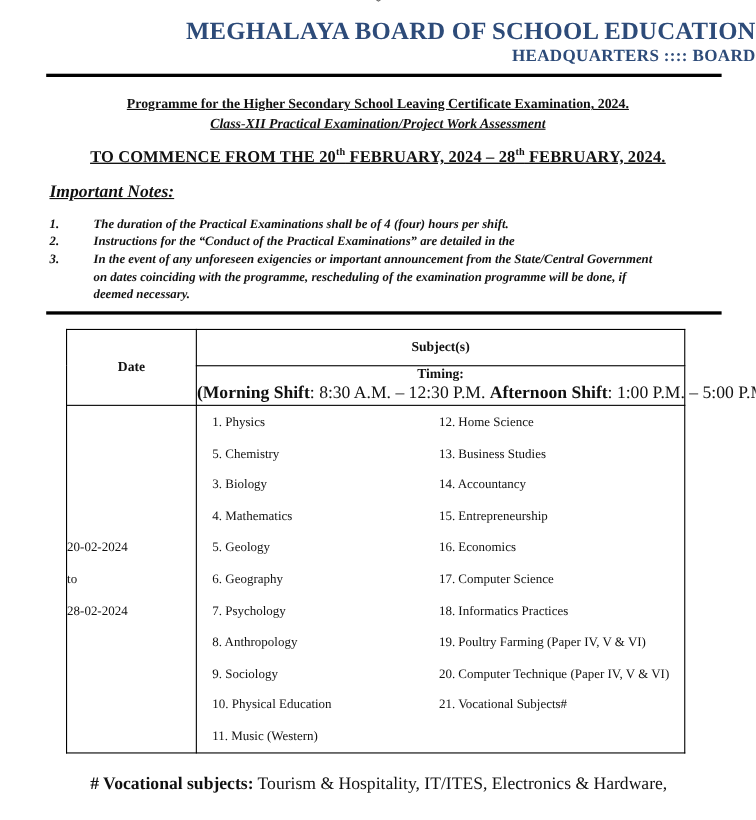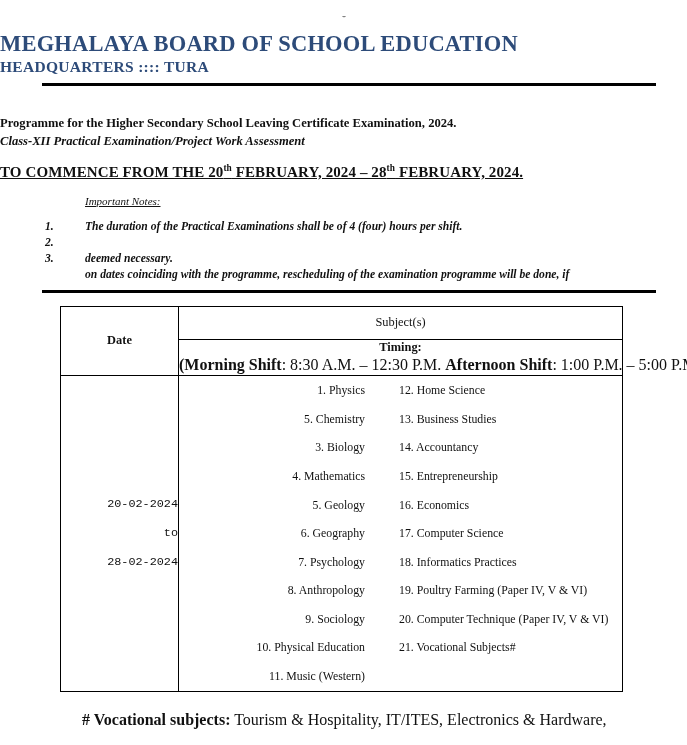--- a/index.html
+++ b/index.html
@@ -12,22 +12,22 @@
     height: 745px;
     background: #ffffff;
     font-family: "Liberation Serif", "DejaVu Serif", serif;
     color: #111111;
     overflow: hidden;
     position: relative;
   }
 
   
   .letterhead {
-    text-align: left;
-    padding-top: 16px;
+    text-align: right;
+    padding-top: 0;
   }
   .emblem-wrap {
     height: 14px;
     display: flex;
     align-items: flex-start;
     justify-content: center;
     overflow: hidden;
   }
   .emblem {
     width: 86px;
@@ -55,21 +55,23 @@
   }
 
   .rule-thick {
     height: 0;
     border-top: 3px solid #000000;
     margin: 7px 31px 0 42px;
   }
 
   
   .title-block {
-    margin-top: 28px;
+    text-align: center;
+    margin-top: 15px;
+    text-decoration: underline;
   }
   .title-line1 {
     font-size: 12.6px;
     font-weight: bold;
     line-height: 1.45;
   }
   .title-line2 {
     font-size: 12.6px;
     font-weight: bold;
     font-style: italic;
@@ -92,25 +94,24 @@
     vertical-align: super;
     line-height: 0;
   }
 
   
   .notes {
     margin: 14px 0 0 0;
     padding: 0 24px 0 45px;
   }
   .notes-head {
-    font-size: 11px;
-    font-weight: normal;
+    font-size: 16px;
+    font-weight: bold;
     font-style: italic;
     text-decoration: underline;
-    margin-left: 40px;
   }
   .notes-list {
     margin-top: 12px;
   }
   .note-row {
     display: flex;
     font-size: 11.6px;
     font-style: italic;
     font-weight: bold;
     line-height: 1.38;
@@ -150,60 +151,59 @@
   .col-subj { width: 444px; }
 
   .th-date {
     text-align: center;
     font-size: 12.4px;
     font-weight: bold;
   }
   .th-subjects {
     text-align: center;
     font-size: 12.4px;
-    font-weight: normal;
+    font-weight: bold;
     height: 32px;
   }
   .th-timing {
     text-align: center;
     height: 34px;
     padding: 2px 4px;
   }
   .timing-label {
     font-size: 12.4px;
     font-weight: bold;
     line-height: 1.25;
   }
   .timing-detail {
     font-size: 16px;
     line-height: 1.25;
     white-space: nowrap;
   }
   .timing-detail b { font-weight: bold; }
 
   .cell-date {
-    text-align: right;
+    text-align: left;
     font-size: 11.8px;
     line-height: 2.45;
     vertical-align: middle;
-    font-family: Liberation Mono, monospace;
   }
   .cell-date .dline { display: block; }
 
   .cell-subjects {
     padding: 9px 0 9px 0;
   }
   .subj-cols {
     display: flex;
   }
   .subj-col {
     font-size: 11.8px;
     line-height: 1.0;
   }
-  .subj-col.left { width: 172px; padding-left: 14px; text-align: right; }
+  .subj-col.left { width: 172px; padding-left: 14px; }
   .subj-col.right { flex: 1 1 auto; padding-left: 6px; margin-left: 28px; }
   .subj-item {
     height: 28.6px;
     line-height: 28.6px;
     white-space: nowrap;
   }
 
   
   .footnote {
     margin: 16px 0 0 82px;
@@ -226,21 +226,21 @@
         <text x="43" y="12" text-anchor="middle" font-family="Liberation Serif, serif" font-size="7" font-weight="bold" fill="#4a4a4a" letter-spacing="1.2">MEGHALAYA</text>
         <path d="M30 24 Q43 32 56 24" fill="none" stroke="#5a5a5a" stroke-width="1.4"></path>
         <path d="M34 25 L43 31 L52 25" fill="none" stroke="#6a6a6a" stroke-width="1"></path>
         <rect x="38" y="24" width="10" height="5" rx="1" fill="none" stroke="#5a5a5a" stroke-width="1"></rect>
       </svg>
     </div>
   </div>
 
   <div class="board-name">MEGHALAYA BOARD OF SCHOOL EDUCATION</div>
 
-  <div class="board-hq">HEADQUARTERS :::: TURA</div>
+  <div class="board-hq">HEADQUARTERS :::: BOARD</div>
 </div>
 
 <div class="rule-thick"></div>
 
 <div class="title-block">
   <div class="title-line1">Programme for the Higher Secondary School Leaving Certificate Examination, 2024.</div>
   <div class="title-line2">Class-XII Practical Examination/Project Work Assessment</div>
 
   <div class="commence">
     <span>TO COMMENCE FROM THE 20</span><sup>th</sup><span> FEBRUARY, 2024 – 28</span><sup>th</sup><span> FEBRUARY, 2024.</span>
@@ -255,28 +255,30 @@
     <div class="note-row">
       <span class="note-num">1.</span>
       <span class="note-text">
         <span>The duration of the Practical Examinations shall be of 4 (four) hours per shift.</span>
       </span>
     </div>
 
     <div class="note-row">
       <span class="note-num">2.</span>
       <span class="note-text">
+        <span>Instructions for the “Conduct of the Practical Examinations” are detailed in the</span>
       </span>
     </div>
 
     <div class="note-row">
       <span class="note-num">3.</span>
       <span class="note-text">
+        <span>In the event of any unforeseen exigencies or important announcement from the State/Central Government</span>
+        <span class="cont">on dates coinciding with the programme, rescheduling of the examination programme will be done, if</span>
         <span class="cont">deemed necessary.</span>
-        <span class="cont">on dates coinciding with the programme, rescheduling of the examination programme will be done, if</span>
       </span>
     </div>
 
   </div>
 </div>
 
 <div class="notes-rule"></div>
 
 <div class="table-wrap">
   <table class="sched">

